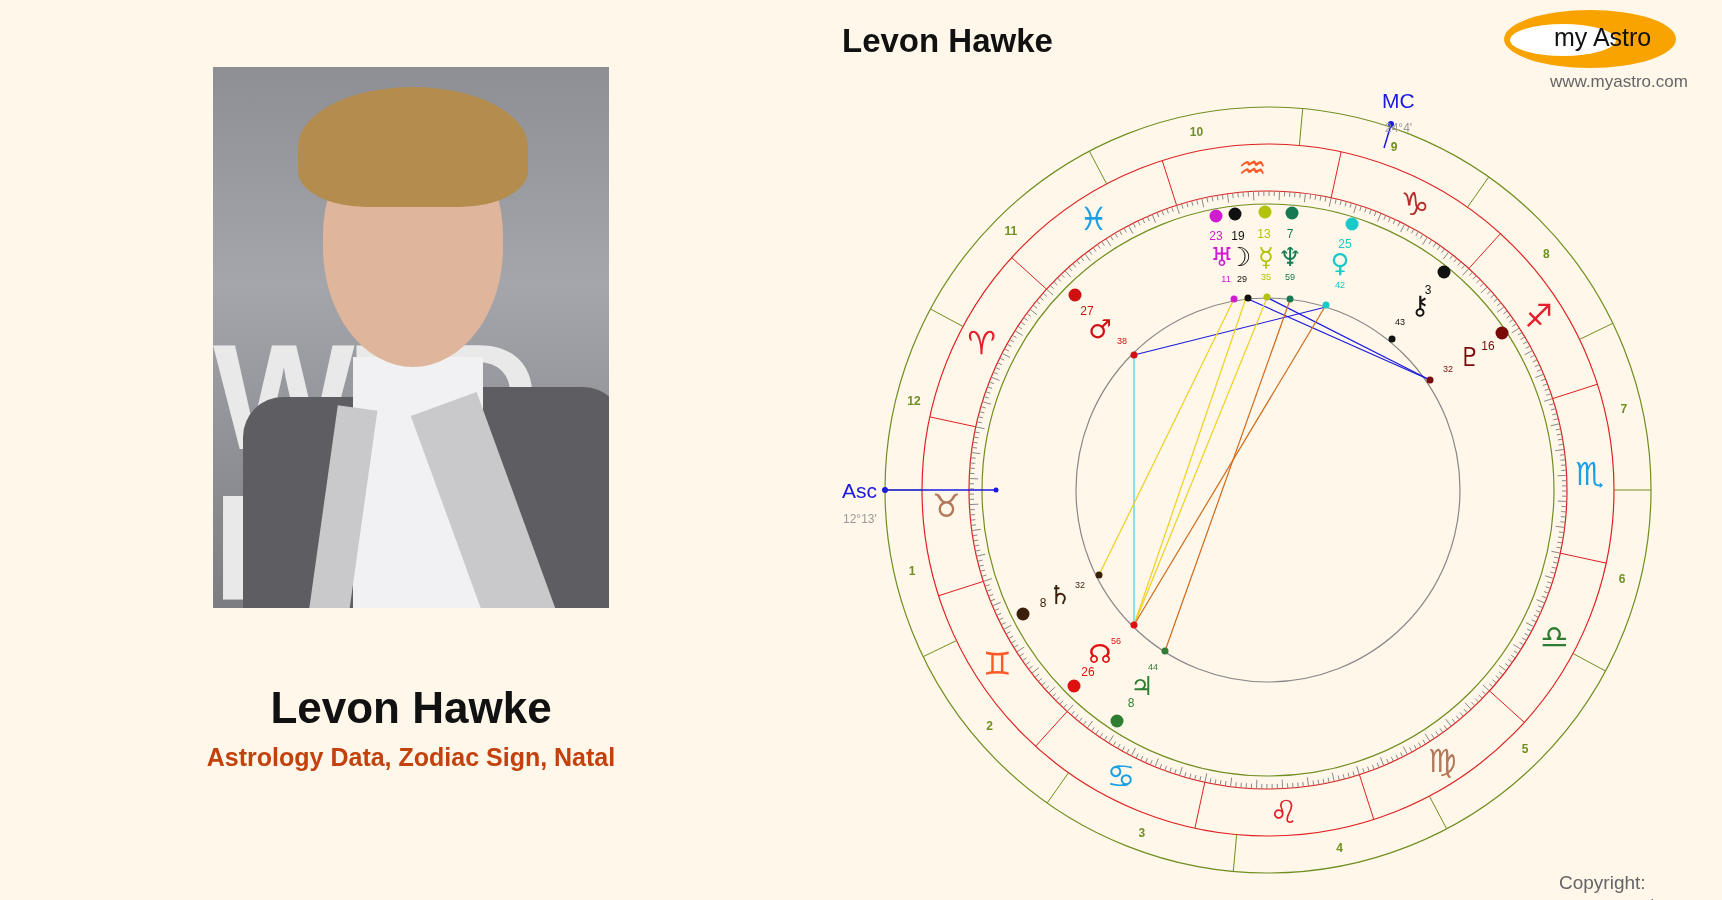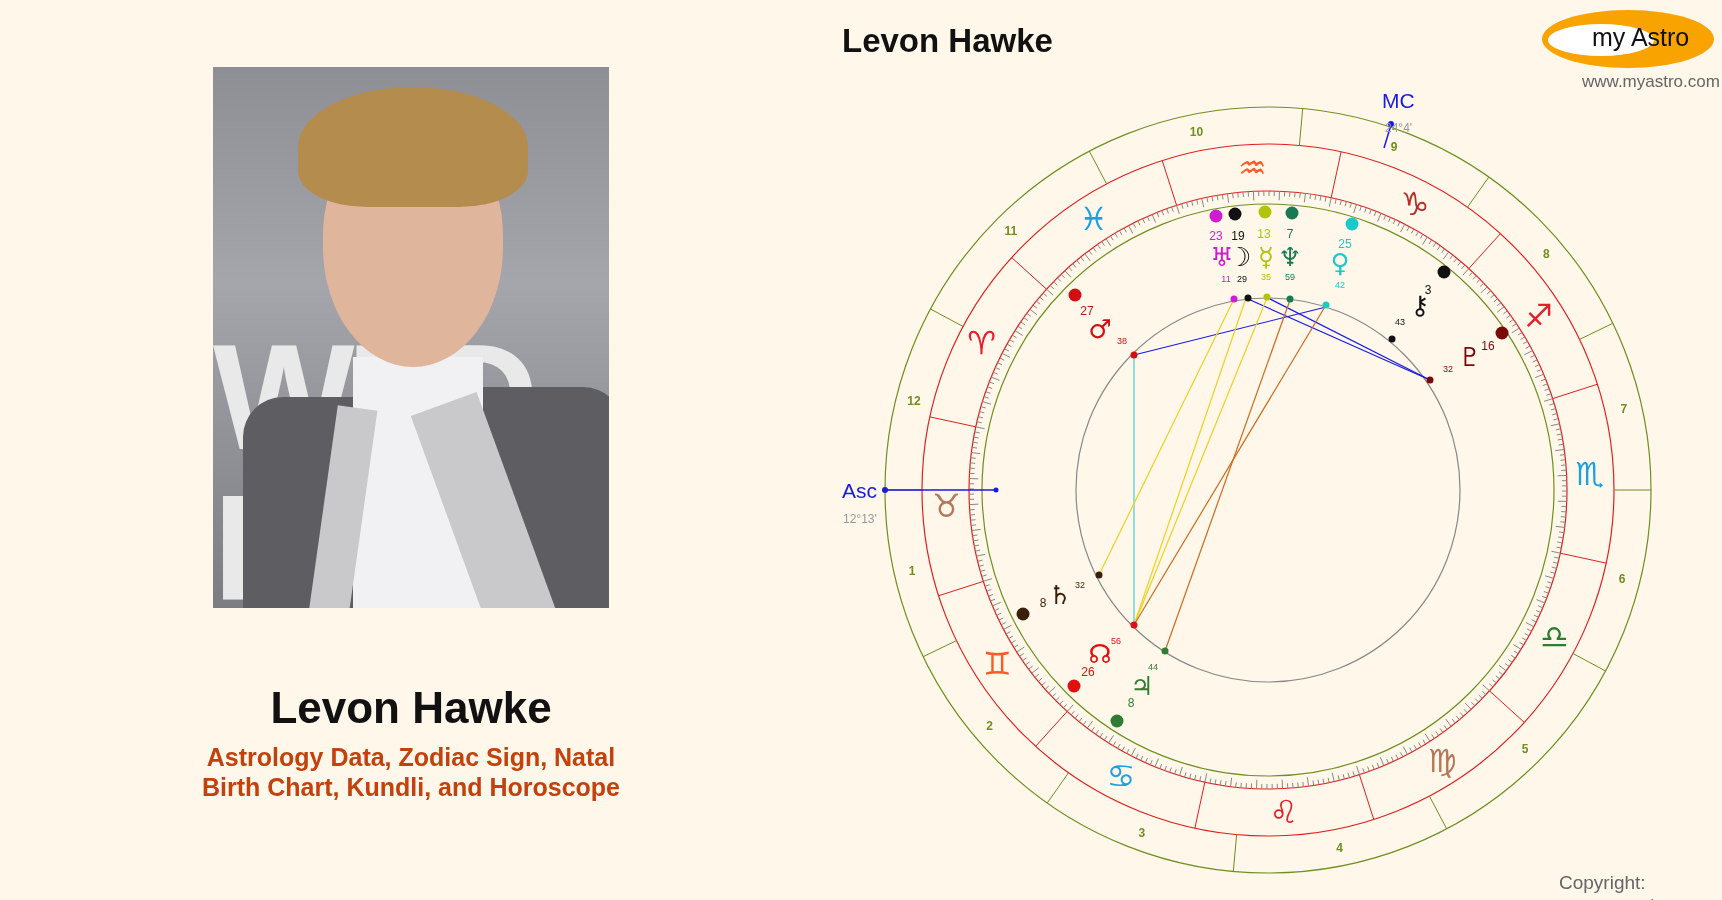--- a/index.html
+++ b/index.html
@@ -39,34 +39,34 @@
     font-weight: bold; font-size: 44px; color: #111;
   }
   .left-sub {
     position: absolute; left: 0; width: 822px; top: 742px; text-align: center;
     font-weight: bold; font-size: 25px; color: #c2410c; line-height: 30px;
   }
   .chart-title {
     position: absolute; left: 842px; top: 22px; font-weight: bold; font-size: 33px; color: #111;
   }
   .logo {
-    position: absolute; left: 1542px; top: 10px; width: 172px; height: 58px; text-decoration: underline;
+    position: absolute; left: 1504px; top: 10px; width: 172px; height: 58px; text-decoration: underline;
   }
   .logo .oval {
     position: absolute; left: 0; top: 0; width: 172px; height: 58px; border-radius: 50%;
     background: #f8a300;
   }
   .logo .oval-in {
     position: absolute; left: 6px; top: 14px; width: 106px; height: 32px; border-radius: 50%; background: #fff;
   }
   .logo .txt {
     position: absolute; left: 50px; top: 13px; font-size: 25px; color: #111;
   }
   .logo-url {
-    position: absolute; left: 1550px; top: 72px; font-size: 17px; color: #666; margin-left: 32px;
+    position: absolute; left: 1550px; top: 72px; font-size: 17px; color: #666;
   }
   .copyright {
     position: absolute; left: 1559px; top: 872px; font-size: 19px; color: #666;
   }
   svg.chart { position: absolute; left: 0; top: 0; }
   .glyph { font-family: "DejaVu Sans", sans-serif; }
 </style>
 </head>
 <body>
 
@@ -77,21 +77,20 @@
   <div class="shirt"></div>
   <div class="scarf-l"></div>
   <div class="scarf-r"></div>
   <div class="head"></div>
   <div class="hair"></div>
 </div>
 
 <div class="left-name">Levon Hawke</div>
 <div class="left-sub">
   <div>Astrology Data, Zodiac Sign, Natal</div>
-  <div>Birth Chart, Kundli, and Horoscope</div>
 </div>
 
 <div class="chart-title">Levon Hawke</div>
 
 <div class="logo">
   <div class="oval"></div>
   <div class="oval-in"></div>
   <div class="txt">my Astro</div>
 </div>
 <div class="logo-url">www.myastro.com</div>

